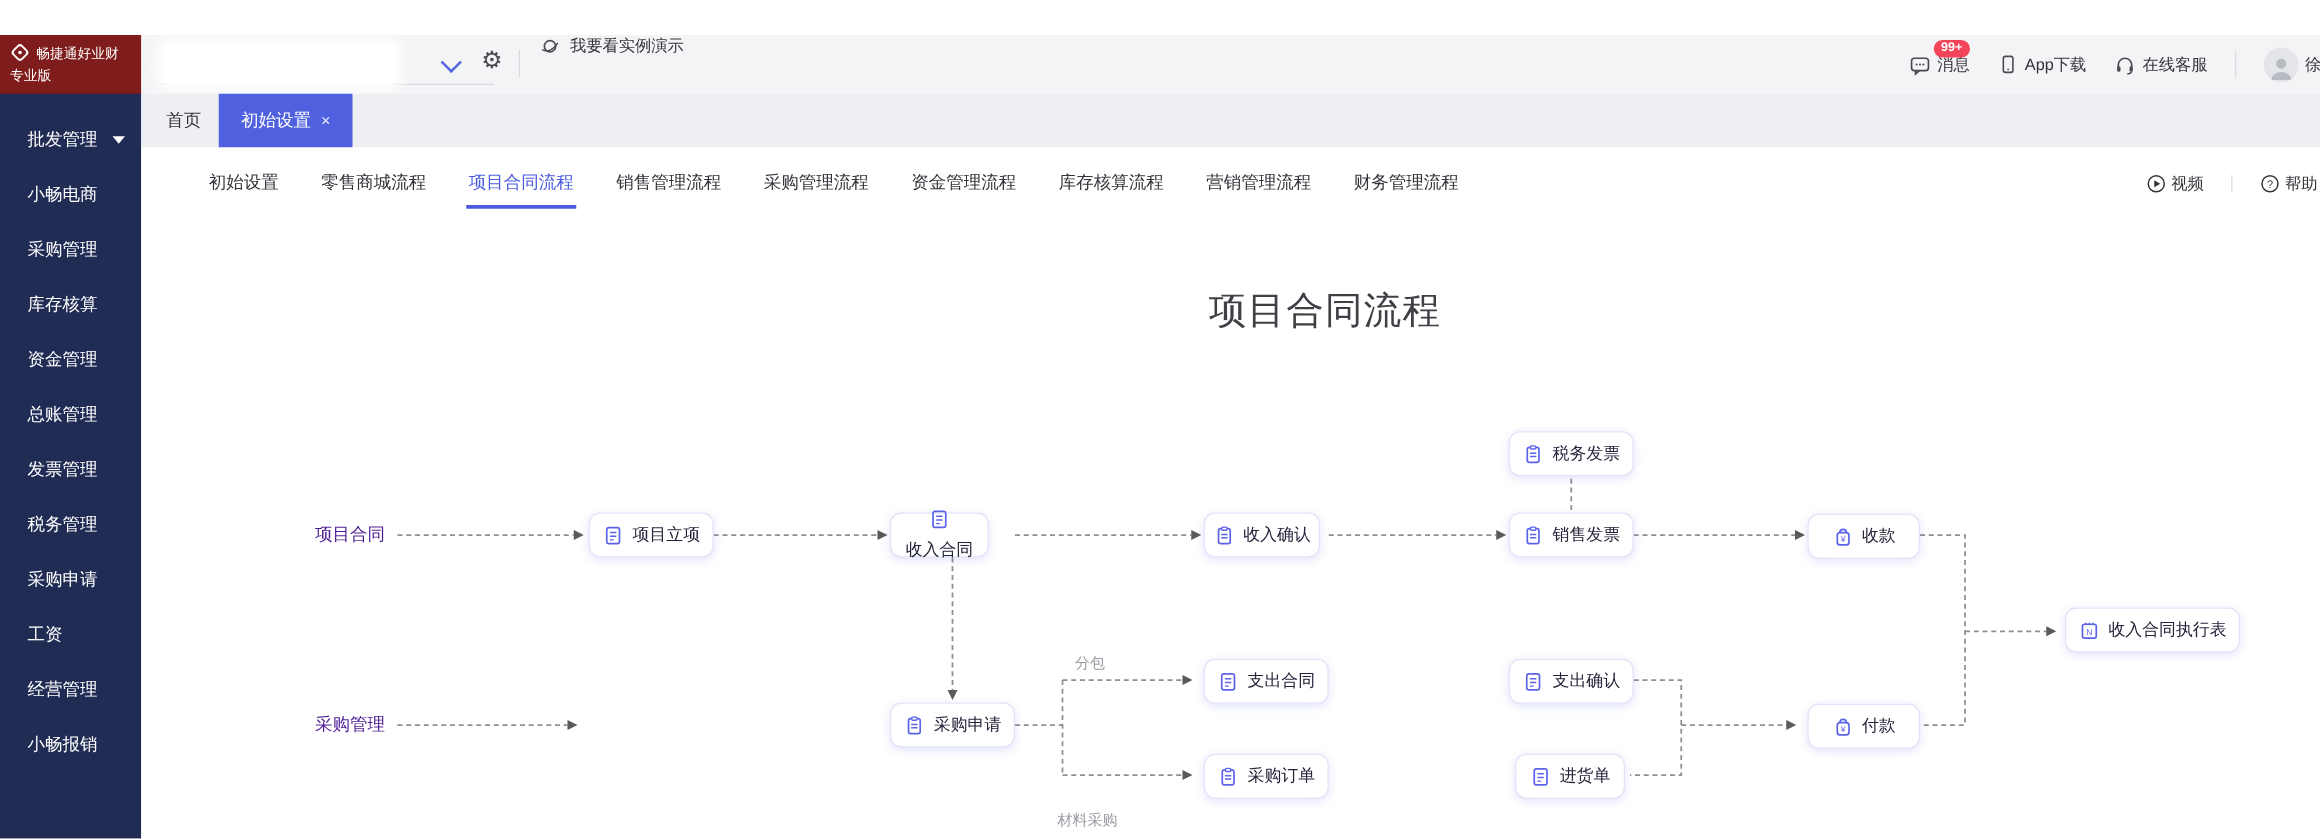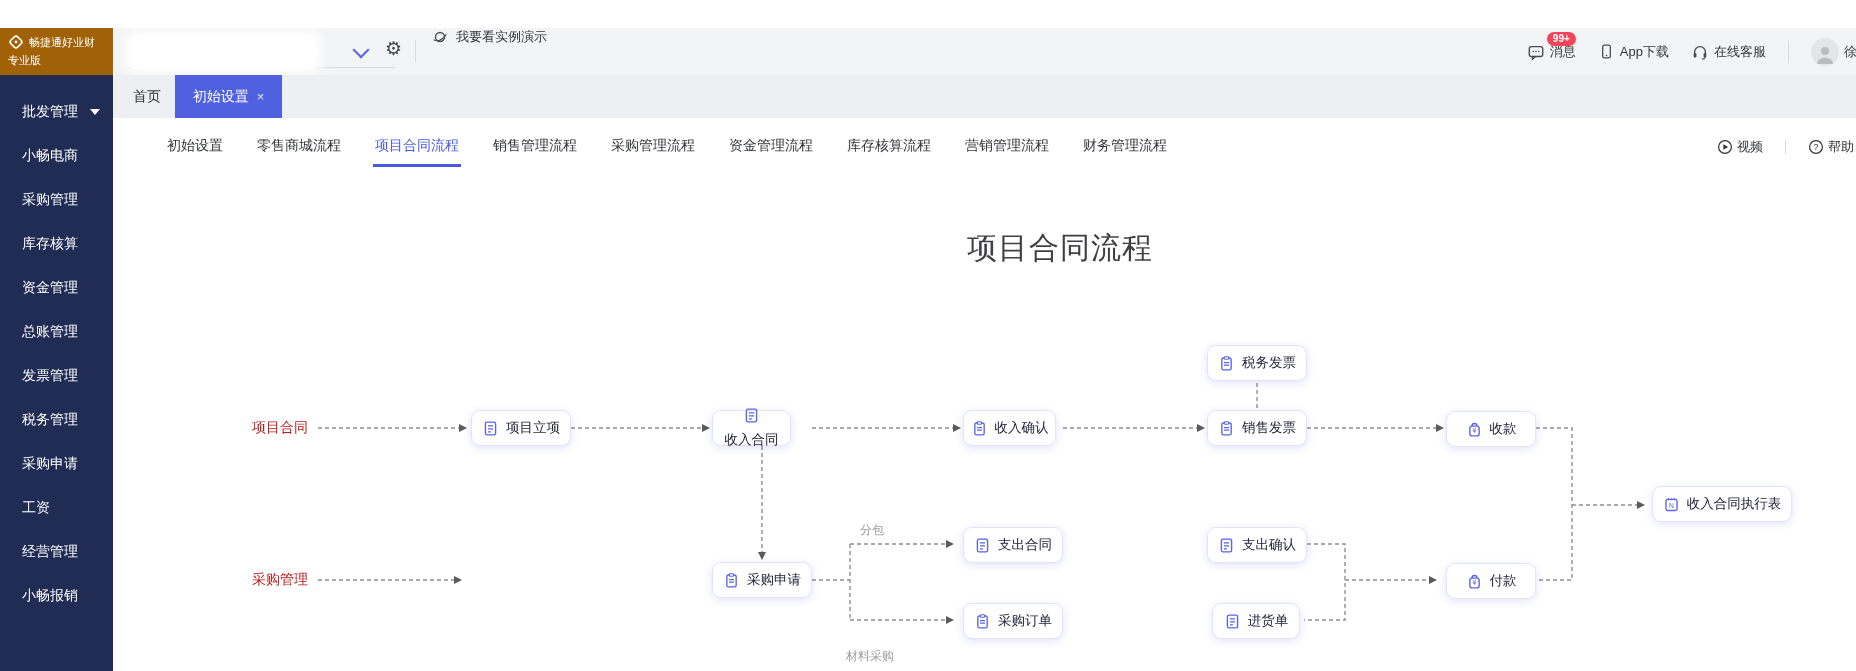--- a/index.html
+++ b/index.html
@@ -6,21 +6,21 @@
   html,body { background:#fff; }
   .app {
     position:relative; width:1856px; height:671px; overflow:hidden;
     font-family:"Liberation Sans","DejaVu Sans",sans-serif; background:#fff;
   }
   
   .top-strip { position:absolute; left:0; top:0; width:1856px; height:28px; background:#ffffff; }
 
   
   .sidebar { position:absolute; left:0; top:28px; width:113px; height:643px; background:#212c55; }
-  .brand { position:absolute; left:0; top:0; width:113px; height:47px; background:#a16207; color:#fff; }
+  .brand { position:absolute; left:0; top:0; width:113px; height:47px; background:#7f1d1d; color:#fff; }
   .brand-row { display:flex; align-items:center; gap:5px; padding:6px 0 0 8px; }
   .brand-name { font-size:11px; color:#fff; white-space:nowrap; }
   .brand-edition { font-size:11px; color:#fff; padding:3px 0 0 8px; }
   .side-list { margin-top:18px; }
   .side-item { height:44px; display:flex; align-items:center; padding-left:22px; color:#ffffff; font-size:14px; cursor:pointer; }
   .caret { width:0; height:0; border-left:5px solid transparent; border-right:5px solid transparent; border-top:6px solid #ffffff; margin-left:12px; }
 
   
   .header { position:absolute; left:113px; top:28px; width:1743px; height:47px; background:#f3f4f6; }
   .censor { position:absolute; left:18px; top:8px; width:185px; height:32px; background:#ffffff; border-radius:4px; box-shadow:0 0 10px 6px rgba(255,255,255,0.9); }
@@ -54,21 +54,21 @@
   .tr-item { display:flex; align-items:center; gap:4px; cursor:pointer; white-space:nowrap; }
 
   
   .flow-title { position:absolute; left:930px; top:228px; width:260px; text-align:center; font-size:30px; font-weight:500; color:#3f3f46; letter-spacing:1px; }
   .connector-layer { position:absolute; left:0; top:0; width:1856px; height:671px; pointer-events:none; }
   .flow-node {
     position:absolute; height:36px; background:#fff; border:1px solid #e3e3f8; border-radius:9px;
     box-shadow:0 2px 8px rgba(91,99,232,0.18); display:flex; align-items:center; justify-content:center;
     gap:7px; font-size:13.5px; color:#24243a; cursor:pointer; white-space:nowrap;
   }
-  .row-label { position:absolute; font-size:14px; font-weight:500; color:#b91c1c; }
+  .row-label { position:absolute; font-size:14px; font-weight:500; color:#4c1d95; }
   .branch-label { position:absolute; font-size:12px; color:#9a9aa2; }
   svg text { font-family:"Liberation Sans","DejaVu Sans",sans-serif; }
 </style>
 </head>
 <body>
 
 <div class="app">
   <div class="top-strip"></div>
 
   <div class="sidebar">

